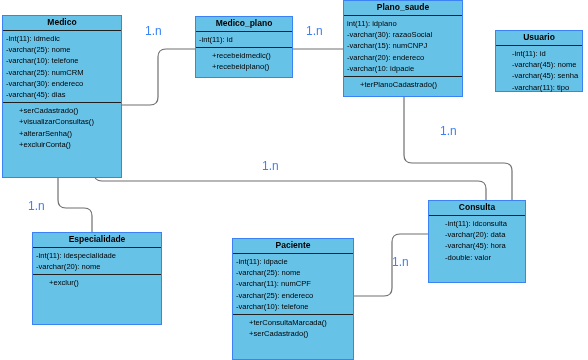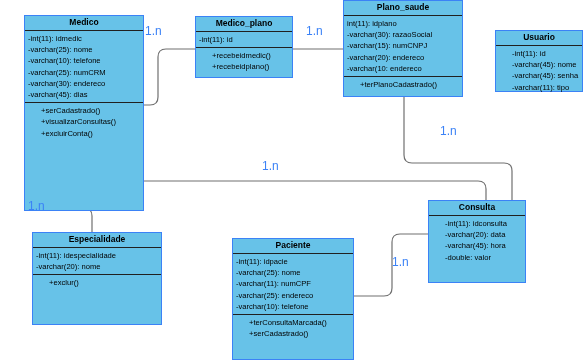--- a/index.html
+++ b/index.html
@@ -72,54 +72,55 @@
   <svg id="edges" viewBox="0 0 588 360" xmlns="http://www.w3.org/2000/svg">
       <path d="M 122 105 L 150 105 Q 158 105 158 97 L 158 57 Q 158 49 166 49 L 195 49" fill="none" stroke="#707070" stroke-width="1.2"></path>
       <path d="M 293 49 L 343 49" fill="none" stroke="#707070" stroke-width="1.2"></path>
       <path d="M 404 97 L 404 155 Q 404 163 412 163 L 504 163 Q 512 163 512 171 L 512 200" fill="none" stroke="#707070" stroke-width="1.2"></path>
       <path d="M 94 178 L 94 173 Q 94 181 102 181 L 478 181 Q 486 181 486 189 L 486 200" fill="none" stroke="#707070" stroke-width="1.2"></path>
       <path d="M 58 178 L 58 200 Q 58 208 66 208 L 84 208 Q 92 208 92 216 L 92 232" fill="none" stroke="#707070" stroke-width="1.2"></path>
       <path d="M 354 296 L 384 296 Q 392 296 392 288 L 392 242 Q 392 234 400 234 L 428 234" fill="none" stroke="#707070" stroke-width="1.2"></path>
     </svg>
 
   <div id="classes-layer">
-      <div class="umlclass" style="left: 2px; top: 15px; width: 120px; height: 196px; margin-left: 22px;">
+      <div class="umlclass" style="left: 2px; top: 15px; width: 120px; height: 163px;">
         <div class="cls-title">Medico</div>
         <div class="compartment">
           <div class="member">-int(11): idmedic</div>
           <div class="member">-varchar(25): nome</div>
           <div class="member">-varchar(10): telefone</div>
           <div class="member">-varchar(25): numCRM</div>
           <div class="member">-varchar(30): endereco</div>
           <div class="member">-varchar(45): dias</div>
         </div>
         <div class="compartment last">
           <div class="member">+serCadastrado()</div>
           <div class="member">+visualizarConsultas()</div>
+          <div class="member">+alterarSenha()</div>
           <div class="member">+excluirConta()</div>
         </div>
       </div>
       <div class="umlclass" style="left: 195px; top: 16px; width: 98px; height: 62px;">
         <div class="cls-title">Medico_plano</div>
         <div class="compartment">
           <div class="member">-int(11): id</div>
         </div>
         <div class="compartment last">
           <div class="member">+recebeidmedic()</div>
           <div class="member">+recebeidplano()</div>
         </div>
       </div>
       <div class="umlclass" style="left: 343px; top: 0px; width: 120px; height: 97px;">
         <div class="cls-title">Plano_saude</div>
         <div class="compartment">
           <div class="member">int(11): idplano</div>
           <div class="member">-varchar(30): razaoSocial</div>
           <div class="member">-varchar(15): numCNPJ</div>
           <div class="member">-varchar(20): endereco</div>
-          <div class="member">-varchar(10: endereco</div>
+          <div class="member">-varchar(10: idpacie</div>
         </div>
         <div class="compartment last">
           <div class="member">+terPlanoCadastrado()</div>
         </div>
       </div>
       <div class="umlclass" style="left: 495px; top: 30px; width: 88px; height: 62px;">
         <div class="cls-title">Usuario</div>
         <div class="compartment last">
           <div class="member">-int(11): id</div>
           <div class="member">-varchar(45): nome</div>

